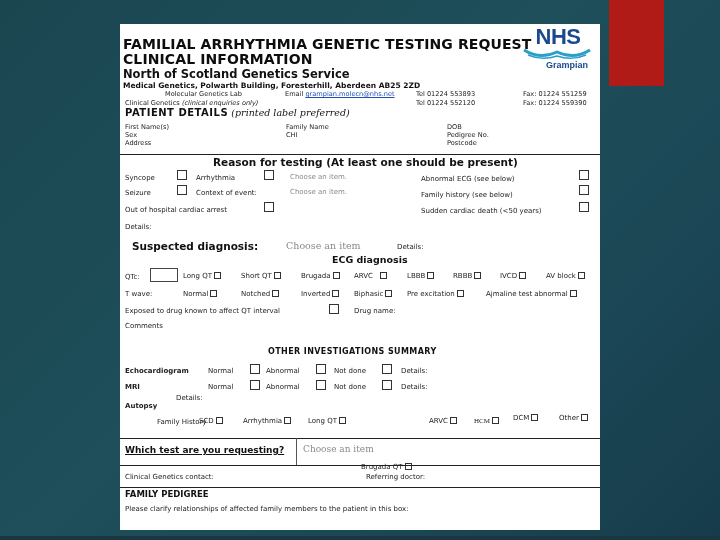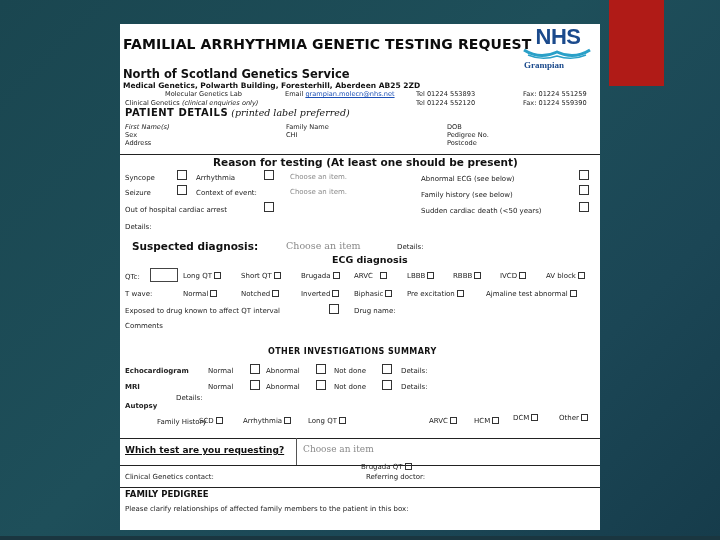--- a/index.html
+++ b/index.html
@@ -31,34 +31,35 @@
   .cb { position: absolute; width: 10px; height: 10px; border: 1px solid #333; background: #fff; }
   .cb-sm { display: inline-block; width: 7px; height: 7px; border: 1px solid #333; margin-left: 2px; vertical-align: -1px; background: #fff; }
   .hline { position: absolute; left: 0; width: 480px; height: 1px; background: #222; }
   .vline { position: absolute; width: 1px; background: #555; }
   .logo-nhs {
     position: absolute; left: 408px; top: 0px; width: 60px; font-weight: bold; font-size: 22px;
     color: #1b4a8c; font-family: "Liberation Sans", sans-serif; text-align: center; letter-spacing: -0.5px;
   }
   .logo-wave { position: absolute; left: 402px; top: 22px; }
   .logo-grampian {
-    position: absolute; left: 404px; top: 36px; width: 64px; text-align: left; font-weight: bold;
-    font-size: 9px; color: #1b4a8c; font-family: Liberation Serif, serif;
+    position: absolute; left: 404px; top: 36px; width: 64px; text-align: right; font-weight: bold;
+    font-size: 9px; color: #1b4a8c; font-family: Liberation Sans, sans-serif;
   }
   .qtc-box { position: absolute; width: 28px; height: 14px; border: 1px solid #444; background: #fff; }
 </style>
 </head>
 <body>
 
 <div class="bottom-strip"></div>
 <div class="accent-bar"></div>
 
 <div class="doc">
 
   <div class="abs title" style="left:3px; top:12px;">FAMILIAL ARRHYTHMIA GENETIC TESTING REQUEST</div>
+  <div class="abs title" style="left:3px; top:27px;">CLINICAL INFORMATION</div>
   <div class="abs sub-title" style="left:3px; top:43px;">North of Scotland Genetics Service</div>
   <div class="abs addr" style="left:3px; top:57px;">Medical Genetics, Polwarth Building, Foresterhill, Aberdeen AB25 2ZD</div>
 
   <div>
     <div class="logo-nhs">NHS</div>
     <svg class="logo-wave" width="70" height="14" viewBox="0 0 70 14">
       <path d="M2 4 Q18 14 35 6 Q52 14 68 4" stroke="#2aa0c8" stroke-width="3" fill="none"></path>
       <path d="M6 9 Q20 15 35 10 Q50 15 64 9" stroke="#2aa0c8" stroke-width="1.4" fill="none"></path>
     </svg>
     <div class="logo-grampian">Grampian</div>
@@ -76,21 +77,21 @@
     <span>Clinical Genetics</span>
     <span class="ital">(clinical enquiries only)</span>
   </div>
   <div class="abs tiny" style="left:296px; top:75px;">Tel 01224 552120</div>
   <div class="abs tiny" style="left:403px; top:75px;">Fax: 01224 559390</div>
 
   <div class="abs" style="left:5px; top:83px; font-size:10px;">
     <span style="font-weight:bold; letter-spacing:0.5px;">PATIENT DETAILS</span>
     <span class="ital" style="font-family:'DejaVu Serif', serif; font-size:9.5px;">(printed label preferred)</span>
   </div>
-  <div class="abs tiny" style="left:5px; top:99px;font-style:italic;">First Name(s)</div>
+  <div class="abs tiny" style="left:5px; top:99px;">First Name(s)</div>
   <div class="abs tiny" style="left:5px; top:107px;">Sex</div>
   <div class="abs tiny" style="left:5px; top:115px;">Address</div>
   <div class="abs tiny" style="left:166px; top:99px;">Family Name</div>
   <div class="abs tiny" style="left:166px; top:107px;">CHI</div>
   <div class="abs tiny" style="left:327px; top:99px;">DOB</div>
   <div class="abs tiny" style="left:327px; top:107px;">Pedigree No.</div>
   <div class="abs tiny" style="left:327px; top:115px;">Postcode</div>
 
   <div class="hline" style="top:130px;"></div>
 
@@ -172,21 +173,21 @@
 
   <div class="abs small" style="left:56px; top:370px;">Details:</div>
   <div class="abs small" style="left:5px; top:378px; font-weight:bold;">Autopsy</div>
 
   <div class="abs small" style="left:5px; top:394px; font-weight:normal;margin-left:32px;">Family History</div>
   <div class="abs small" style="left:79px; top:393px;"><span>SCD</span><span class="cb-sm"></span></div>
   <div class="abs small" style="left:123px; top:393px;"><span>Arrhythmia</span><span class="cb-sm"></span></div>
   <div class="abs small" style="left:188px; top:393px;"><span>Long QT</span><span class="cb-sm"></span></div>
   <div class="abs small" style="left:241px; top:393px;margin-top:46px;"><span>Brugada QT</span><span class="cb-sm"></span></div>
   <div class="abs small" style="left:309px; top:393px;"><span>ARVC</span><span class="cb-sm"></span></div>
-  <div class="abs small" style="left:354px; top:393px;"><span>HCM</span><span class="cb-sm"></span></div>
+  <div class="abs small" style="left:354px; top:393px;font-family:Liberation Serif, serif;"><span>HCM</span><span class="cb-sm"></span></div>
   <div class="abs small" style="left:393px; top:390px;"><span>DCM</span><span class="cb-sm"></span></div>
   <div class="abs small" style="left:439px; top:390px;"><span>Other</span><span class="cb-sm"></span></div>
 
   <div class="hline" style="top:414px;"></div>
   <div class="abs" style="left:5px; top:421px; font-weight:bold; font-size:9px;text-decoration:underline;">Which test are you requesting?</div>
   <div class="vline" style="left:176px; top:414px; height:27px;"></div>
   <div class="abs placeholder-serif" style="left:183px; top:420px; font-size:9px;">Choose an item</div>
   <div class="hline" style="top:441px;"></div>
 
   <div class="abs small" style="left:5px; top:449px;">Clinical Genetics contact:</div>

